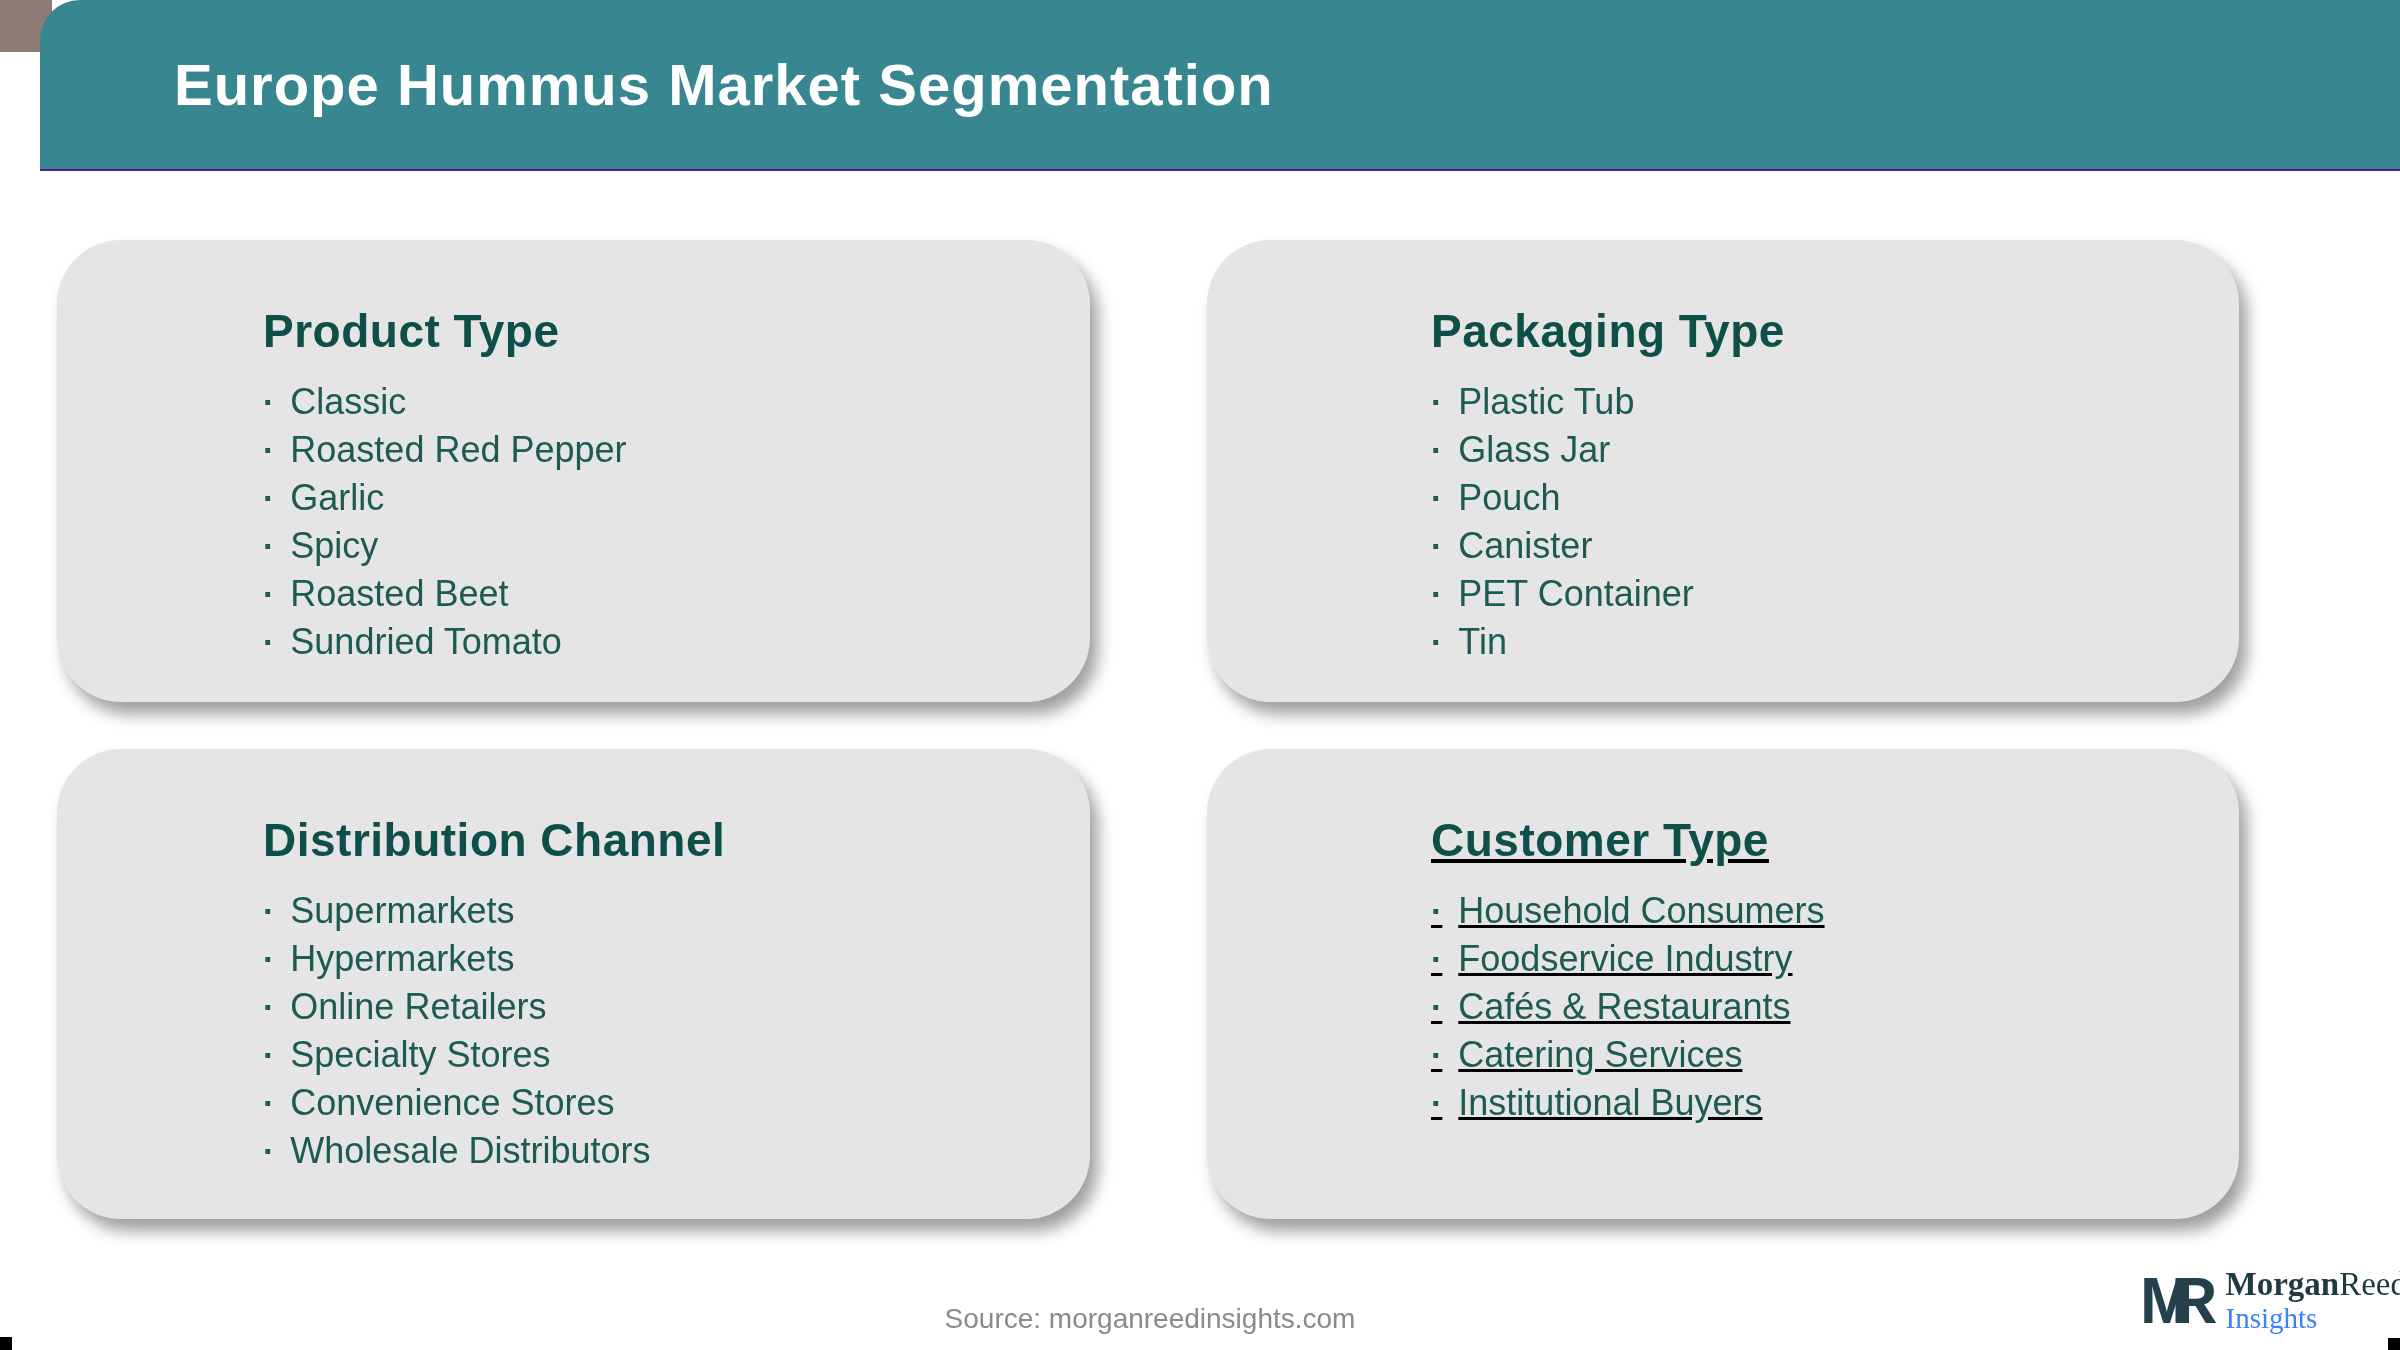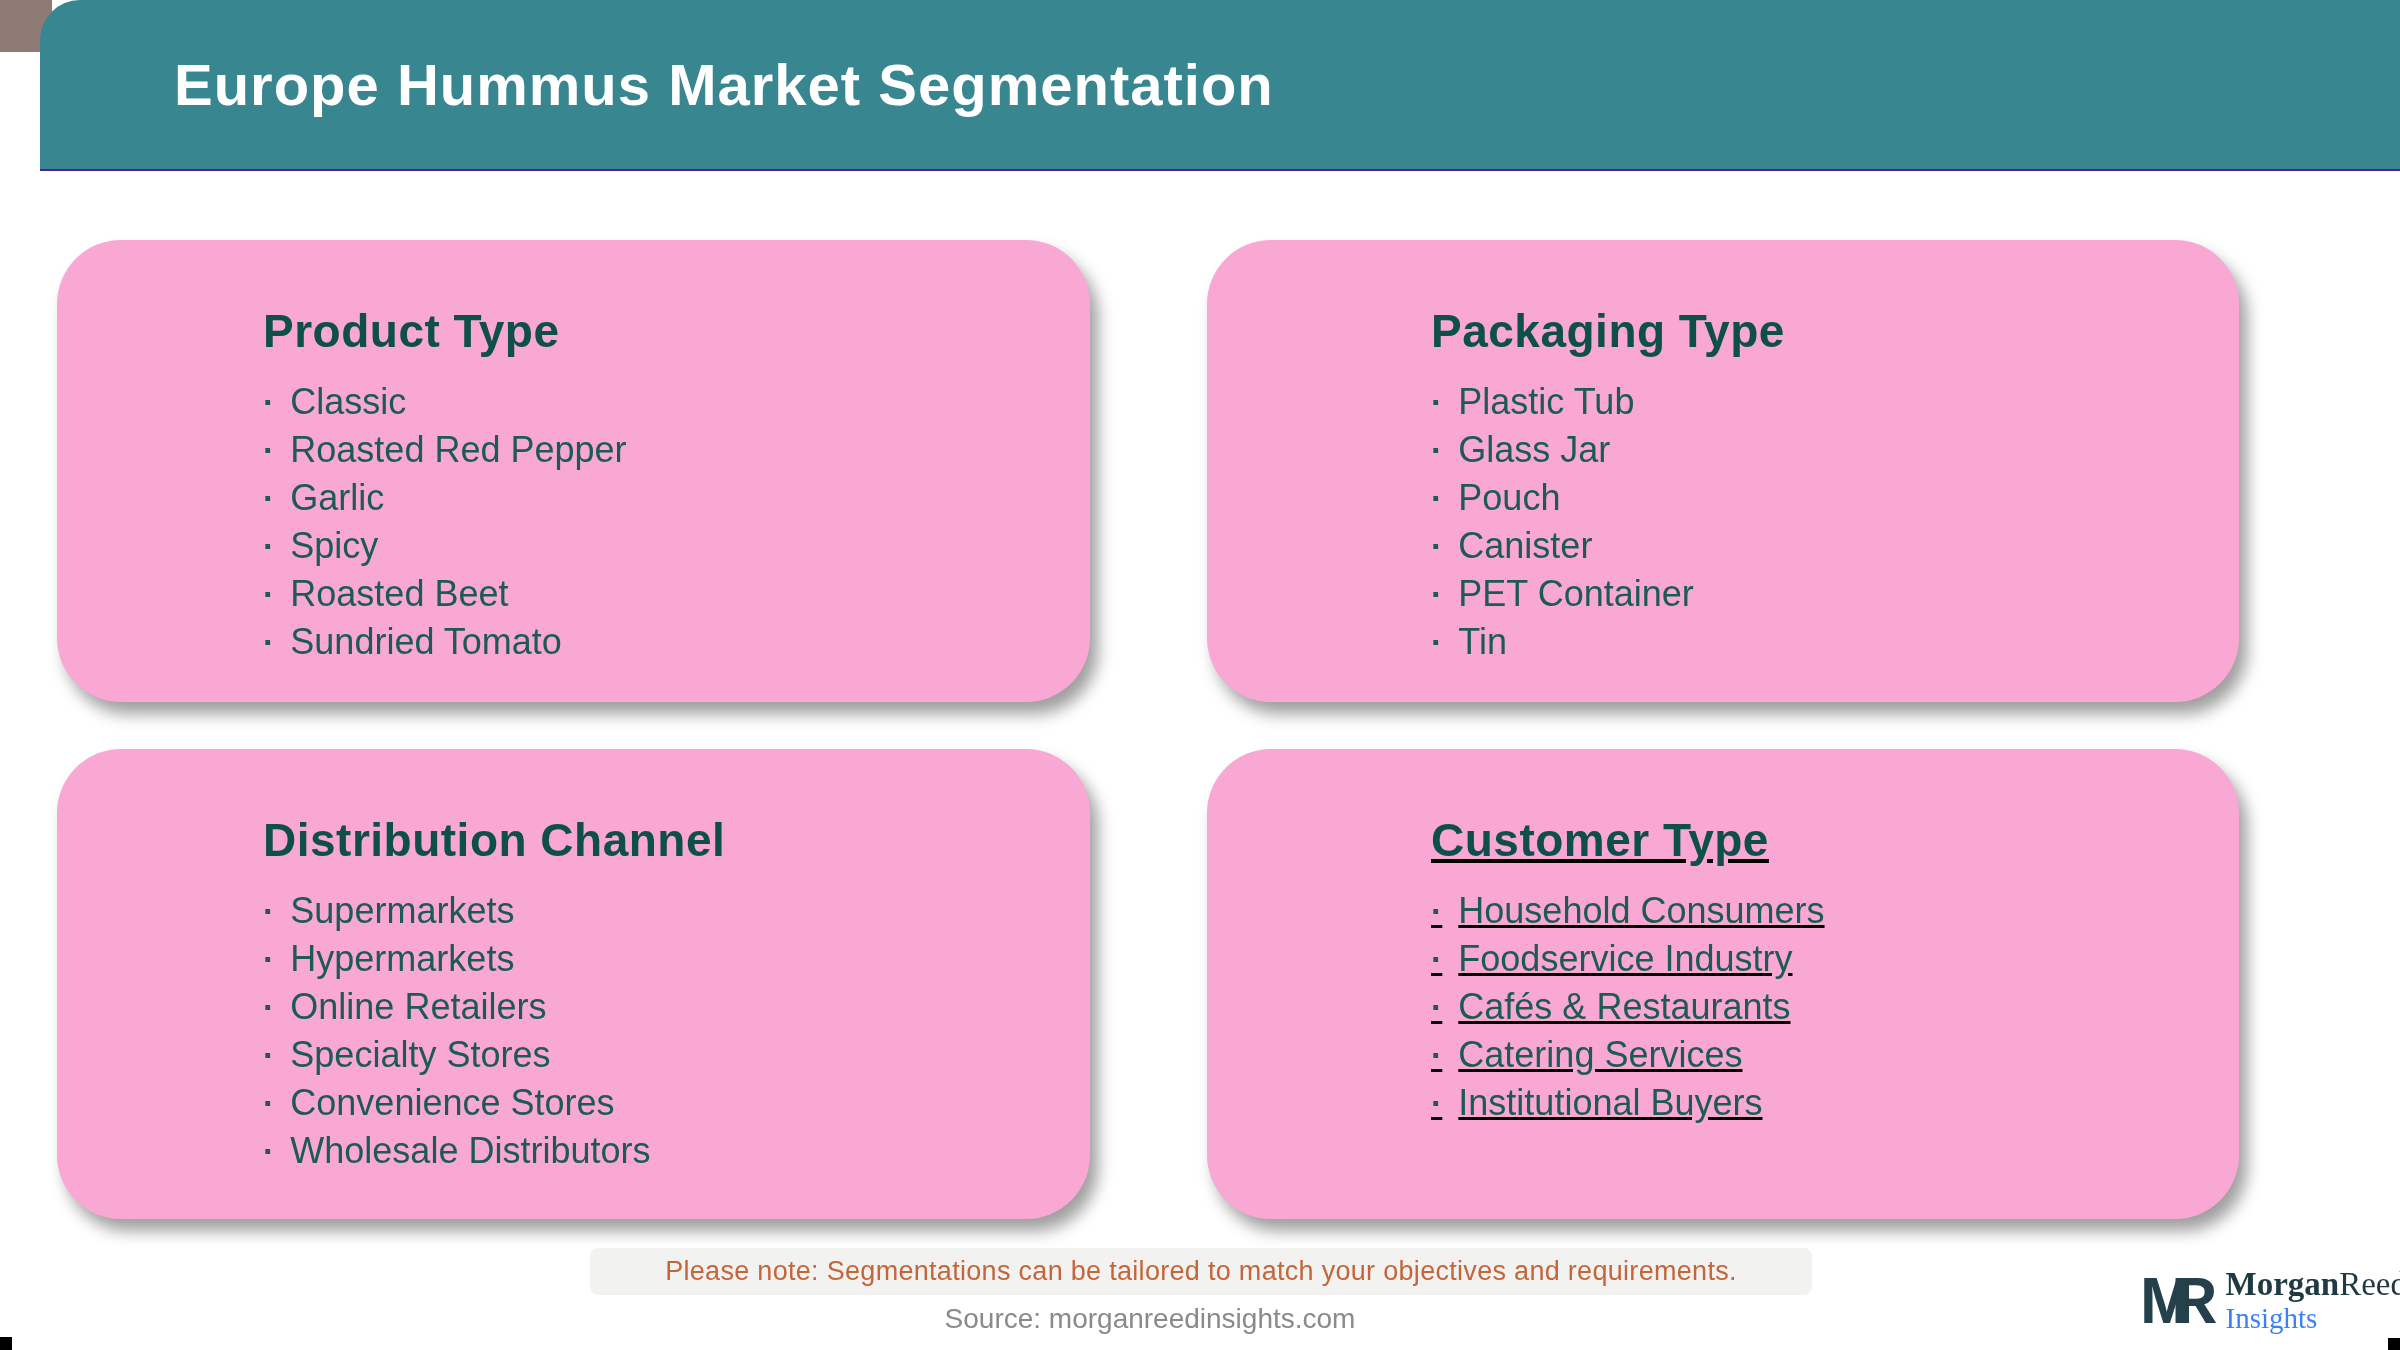--- a/index.html
+++ b/index.html
@@ -29,21 +29,21 @@
   }
   .header h1 {
     color:#ffffff;
     font-size:58px;
     font-weight:700;
     letter-spacing:1px;
   }
 
   .card {
     position:absolute;
-    background:#f9a8d4;
+    background:#e5e5e5;
     border-radius:64px;
     box-shadow:8px 12px 16px rgba(0,0,0,0.38);
     padding-top:64px;
     z-index:1;
   }
   .card.c1 { left:57px;   top:240px; width:1033px; height:462px; padding-left:206px; }
   .card.c2 { left:1207px; top:240px; width:1032px; height:462px; padding-left:224px; }
   .card.c3 { left:57px;   top:749px; width:1033px; height:470px; padding-left:206px; }
   .card.c4 { left:1207px; top:749px; width:1032px; height:470px; padding-left:224px;text-decoration:underline; }
 
@@ -238,23 +238,20 @@
           <span class="bullet">·</span>
           <span>Catering Services</span>
         </li>
         <li>
           <span class="bullet">·</span>
           <span>Institutional Buyers</span>
         </li>
       </ul>
   </section>
 
-  <div class="note-banner">
-    <span>Please note: Segmentations can be tailored to match your objectives and requirements.</span>
-  </div>
 
   <div class="source-line">Source: morganreedinsights.com</div>
 
   <div class="logo">
     <div class="monogram">
       <span class="m-m">M</span>
       <span class="m-r">R</span>
     </div>
     <div class="wordmark">
       <div class="name-line">

